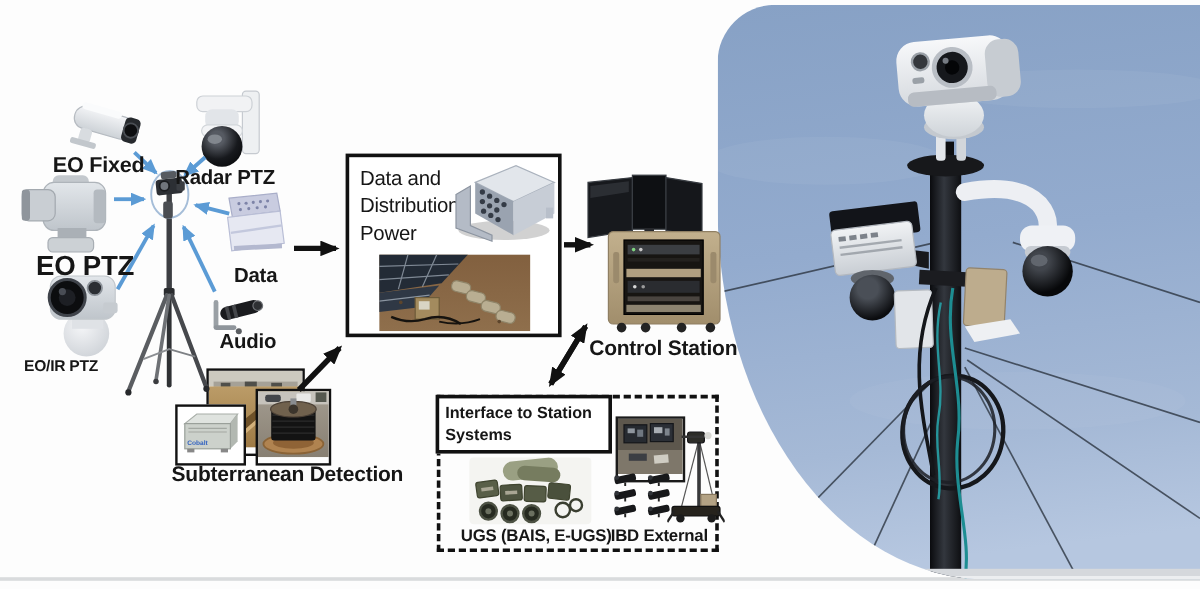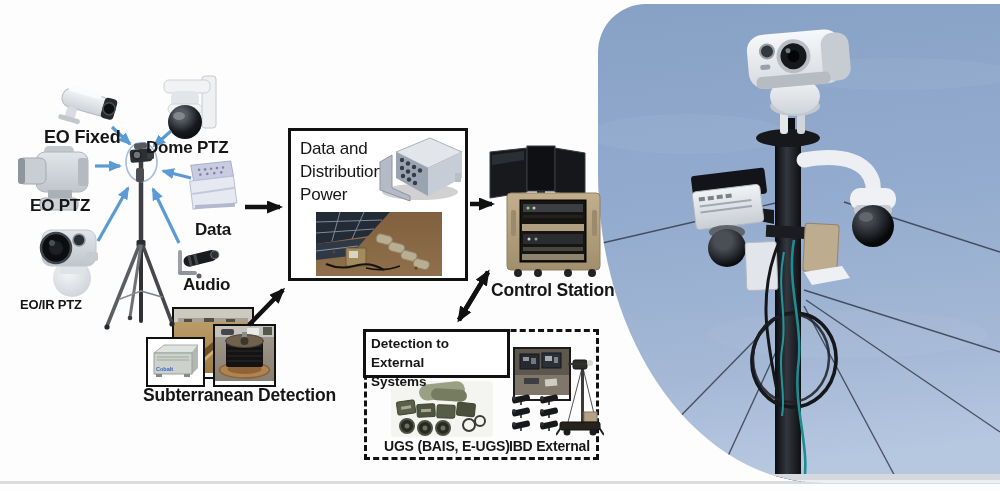--- a/index.html
+++ b/index.html
@@ -406,21 +406,21 @@
       <rect x="42" y="114" width="62" height="6" fill="#8d8470"></rect>
       <circle cx="38" cy="133" r="4" fill="#232323"></circle>
         <circle cx="58" cy="133" r="4" fill="#232323"></circle>
       <circle cx="88" cy="133" r="4" fill="#232323"></circle>
         <circle cx="112" cy="133" r="4" fill="#232323"></circle>
     </svg>
   </div>
 
   <div class="dashed-box"></div>
   <div class="title-box">
-    <div>Detection to External</div>
+    <div>Interface to Station</div>
     <div>Systems</div>
   </div>
 
   <div class="gfx" style="left:391px;top:381px">
     <svg width="102" height="56" viewBox="0 0 102 56">
       <rect width="102" height="56" rx="4" fill="#f4f4f1"></rect>
       <rect x="28" y="2" width="46" height="16" rx="8" fill="#9aa083" transform="rotate(-6 50 10)"></rect>
       <rect x="40" y="8" width="36" height="12" rx="6" fill="#767c5f" transform="rotate(4 58 14)"></rect>
       <rect x="6" y="20" width="18" height="13" rx="2" fill="#595f48" stroke="#3f442f" transform="rotate(-8 15 26)"></rect>
       <rect x="26" y="23" width="18" height="13" rx="2" fill="#4e5440" stroke="#3f442f" transform="rotate(-3 35 29)"></rect>
@@ -545,22 +545,22 @@
     <g stroke="#111" stroke-width="4.5">
       <line x1="245" y1="207" x2="280" y2="207" marker-end="url(#ak)"></line>
       <line x1="470" y1="204" x2="492" y2="204" marker-end="url(#ak)"></line>
       <line x1="249" y1="325" x2="283" y2="290" marker-end="url(#ak)"></line>
       <line x1="459" y1="320" x2="488" y2="272" marker-end="url(#ak)"></line>
       <line x1="488" y1="272" x2="459" y2="320" marker-end="url(#ak)"></line>
     </g>
   </svg>
 
   <div class="lbl" style="left:44px;top:127px;font-size:18px">EO Fixed</div>
-  <div class="lbl" style="left:146px;top:138px;font-size:17px">Dome PTZ</div>
-  <div class="lbl" style="left:30px;top:196px;font-size:17px">EO PTZ</div>
+  <div class="lbl" style="left:146px;top:138px;font-size:17px">Radar PTZ</div>
+  <div class="lbl" style="left:30px;top:208px;font-size:23px">EO PTZ</div>
   <div class="lbl" style="left:195px;top:220px;font-size:17px">Data</div>
   <div class="lbl" style="left:20px;top:297px;font-size:13px">EO/IR PTZ</div>
   <div class="lbl" style="left:183px;top:275px;font-size:17px">Audio</div>
   <div class="lbl" style="left:143px;top:385px;font-size:17.5px">Subterranean Detection</div>
   <div class="lbl" style="left:384px;top:438px;font-size:14px">UGS (BAIS, E-UGS)</div>
   <div class="lbl" style="left:491px;top:280px;font-size:17.5px">Control Station</div>
   <div class="lbl" style="left:509px;top:438px;font-size:14px">IBD External</div>
 
 </div>
 

